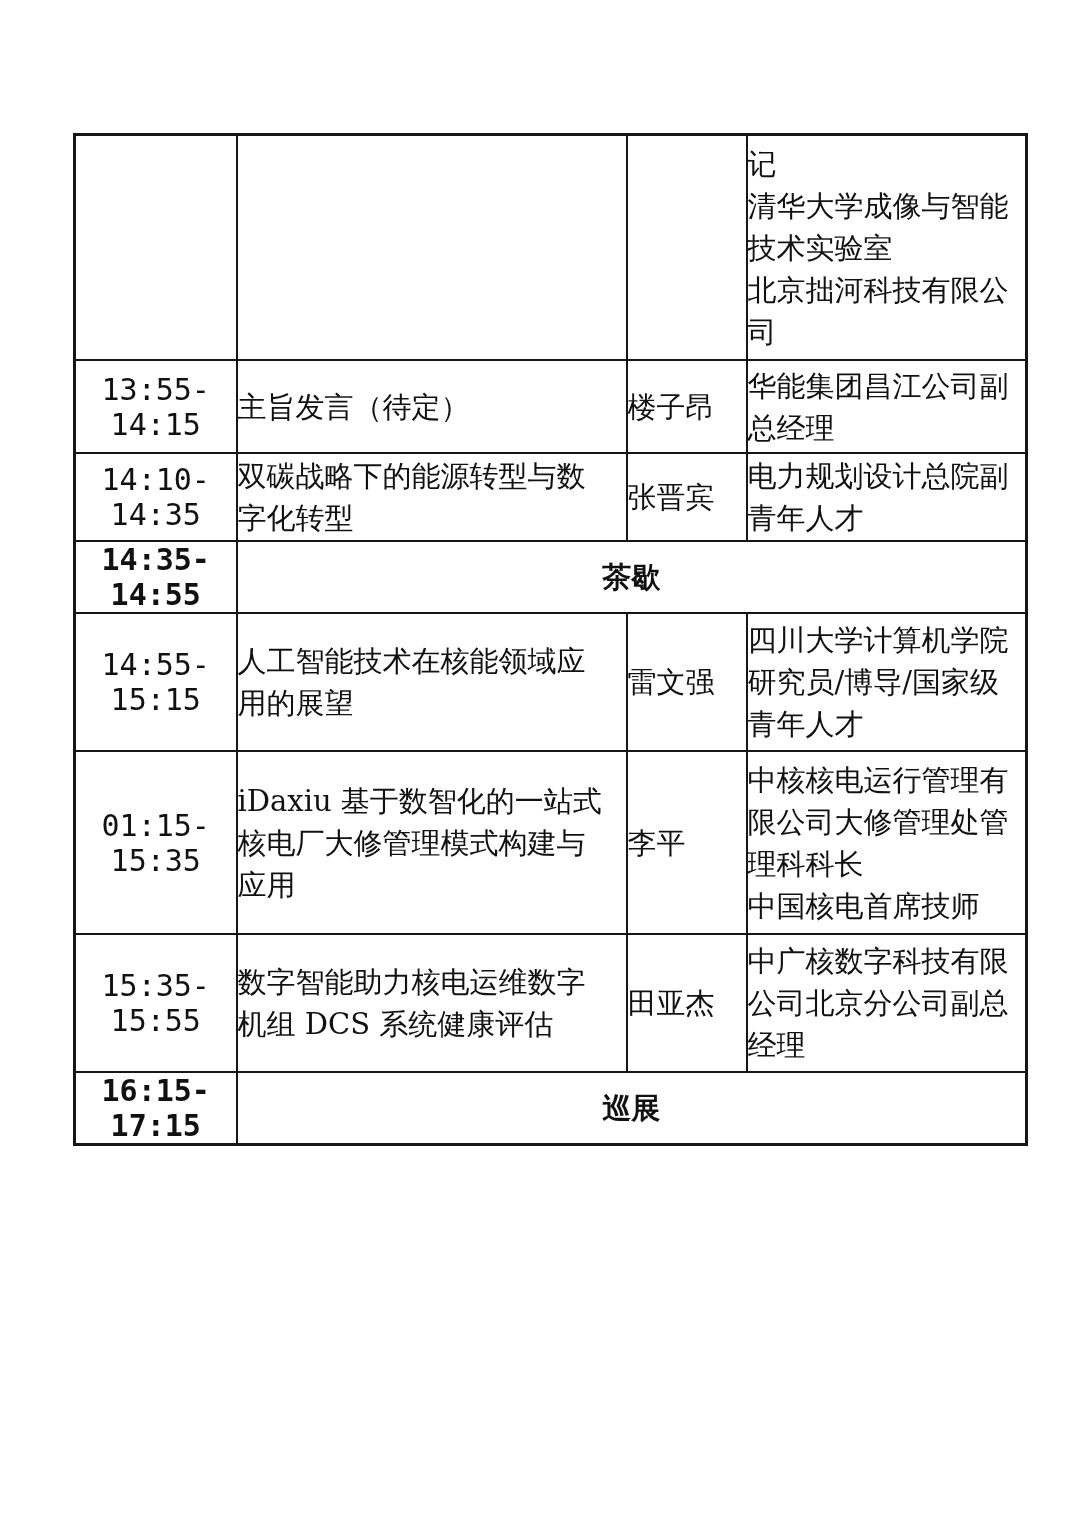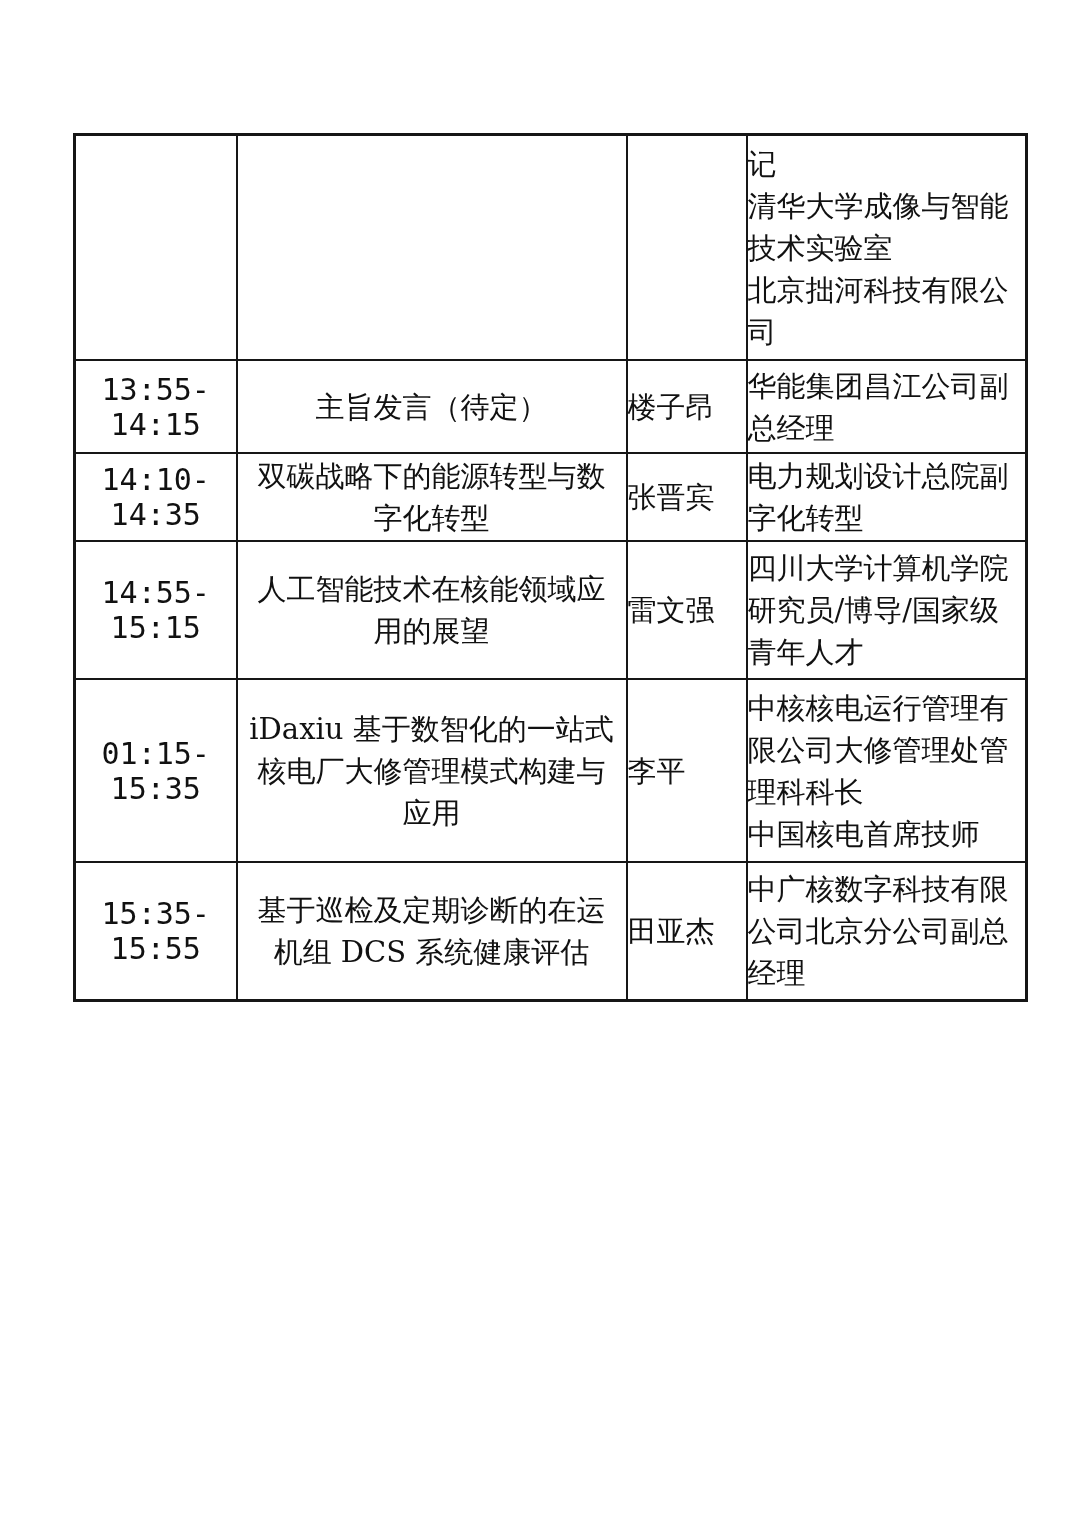--- a/index.html
+++ b/index.html
@@ -56,21 +56,21 @@
     line-height: 42px;
     white-space: pre-line;
   }
   td.time-cell {
     text-align: center;
     font-family: "DejaVu Sans Mono", monospace;
     font-size: 30px;
     letter-spacing: 0px;
   }
   td.topic-cell {
-    text-align: center;
+    text-align: left;
     padding-left: 10px;
     padding-right: 6px;
   }
   td.speaker-cell {
   }
   td.affil-cell {
     text-align: left;
     padding-left: 10px;
     padding-right: 4px;
   }
@@ -111,23 +111,27 @@
       <td class="affil-cell cjk">华能集团昌江公司副
 总经理</td>
     </tr>
 
     <tr class="r2">
       <td class="time-cell">14:10-14:35</td>
       <td class="topic-cell cjk">双碳战略下的能源转型与数
 字化转型</td>
       <td class="speaker-cell cjk">张晋宾</td>
       <td class="affil-cell cjk">电力规划设计总院副
-字化转型</td>
+青年人才</td>
     </tr>
 
+    <tr class="r3">
+      <td class="time-cell bold">14:35-14:55</td>
+      <td class="break-cell cjk" colspan="3">茶歇</td>
+    </tr>
 
     <tr class="r4">
       <td class="time-cell">14:55-15:15</td>
       <td class="topic-cell cjk">人工智能技术在核能领域应
 用的展望</td>
       <td class="speaker-cell cjk">雷文强</td>
       <td class="affil-cell cjk">四川大学计算机学院
 研究员/博导/国家级
 青年人才</td>
     </tr>
@@ -139,24 +143,28 @@
 应用</td>
       <td class="speaker-cell cjk">李平</td>
       <td class="affil-cell cjk">中核核电运行管理有
 限公司大修管理处管
 理科科长
 中国核电首席技师</td>
     </tr>
 
     <tr class="r6">
       <td class="time-cell">15:35-15:55</td>
-      <td class="topic-cell cjk">基于巡检及定期诊断的在运
+      <td class="topic-cell cjk">数字智能助力核电运维数字
 机组 DCS 系统健康评估</td>
       <td class="speaker-cell cjk">田亚杰</td>
       <td class="affil-cell cjk">中广核数字科技有限
 公司北京分公司副总
 经理</td>
     </tr>
 
 
+    <tr class="r8">
+      <td class="time-cell bold">16:15-17:15</td>
+      <td class="break-cell cjk" colspan="3">巡展</td>
+    </tr>
   </tbody>
     </table>
 </div>
 
 </body></html>

